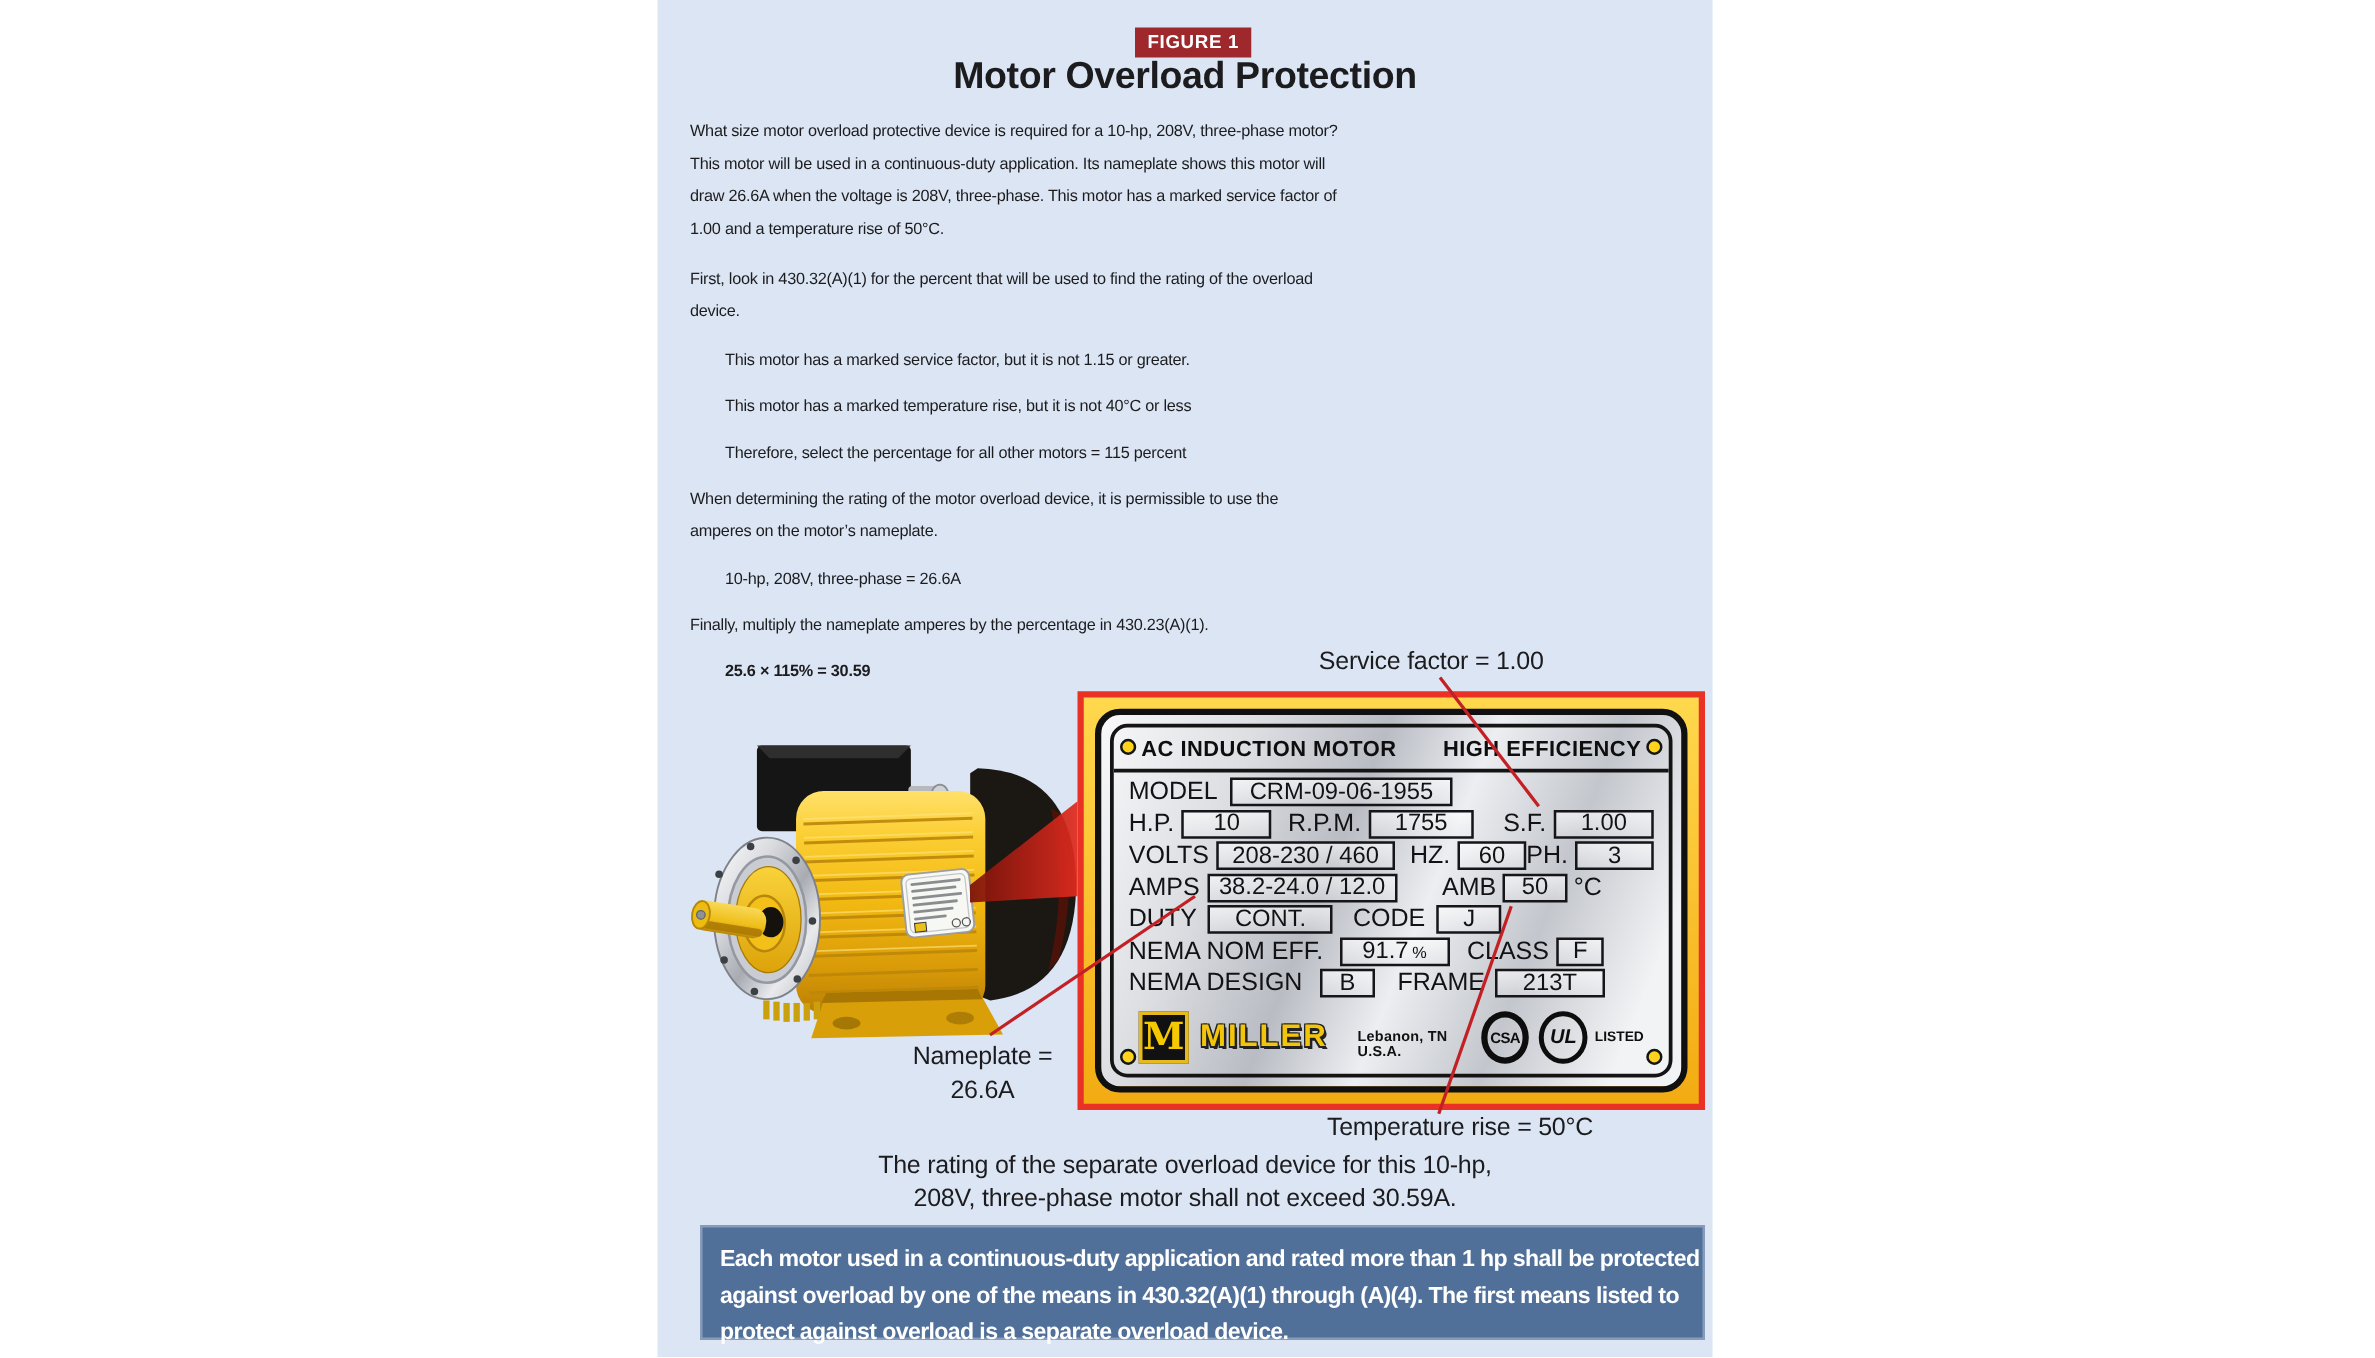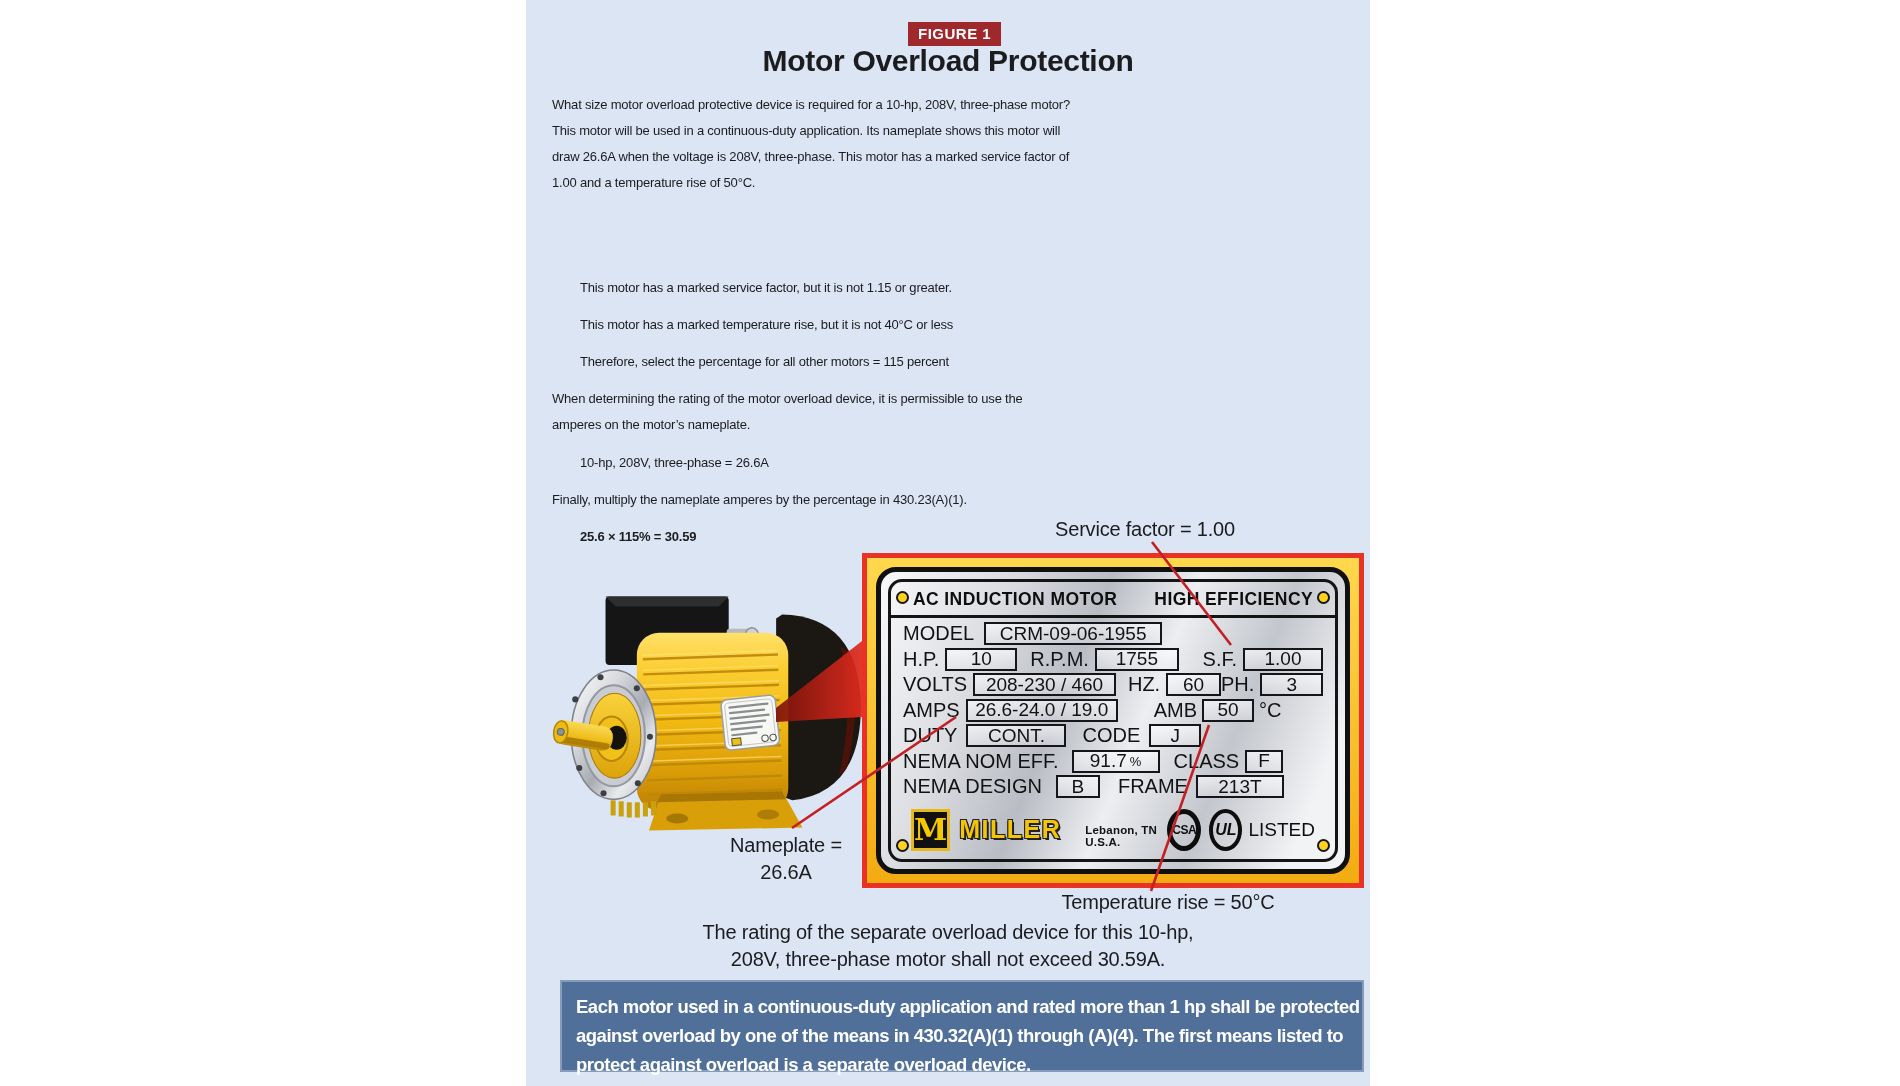--- a/index.html
+++ b/index.html
@@ -50,38 +50,42 @@
   .miller{margin-left:9px;font-weight:700;font-size:25px;letter-spacing:1.5px;color:#f3c50a;
           text-shadow:-1px -1px 0 #222,1px -1px 0 #222,-1px 1px 0 #222,1px 1px 0 #222,2px 2px 0 #222;}
   .lebanon{margin-left:24px;align-self:flex-end;margin-bottom:8px;font-weight:700;font-size:11.5px;
            letter-spacing:.2px;color:#111;}
   .csa{margin-left:auto;width:42px;height:42px;border-radius:50%;border:5px solid #0d0d0d;
        box-sizing:border-box;display:flex;align-items:center;justify-content:center;
        font-weight:700;font-size:12px;letter-spacing:-.5px;color:#0d0d0d;}
   .ul{margin-left:8px;width:42px;height:42px;border-radius:50%;border:4px solid #0d0d0d;
       box-sizing:border-box;display:flex;align-items:center;justify-content:center;
       font-weight:700;font-size:16px;font-style:italic;color:#0d0d0d;}
-  .listed{margin-left:6px;font-weight:400;font-size:19px;color:#0d0d0d;}
+  .listed{margin-left:6px;font-weight:700;font-size:11px;color:#0d0d0d;}
   .unit-sm{font-size:13px;margin-left:3px;align-self:flex-end;padding-bottom:2px;}
   .overlay{position:absolute;left:0;top:0;width:1900px;height:1086px;pointer-events:none;}
 </style>
 </head>
 <body>
 
 <div id="stage">
   <div class="panel"></div>
 
   <div class="badge">FIGURE 1</div>
   <div class="title">Motor Overload Protection</div>
 
   <div class="para" style="top:92px;">
     <div class="body-line">What size motor overload protective device is required for a 10-hp, 208V, three-phase motor?</div>
     <div class="body-line">This motor will be used in a continuous-duty application. Its nameplate shows this motor will</div>
     <div class="body-line">draw 26.6A when the voltage is 208V, three-phase. This motor has a marked service factor of</div>
     <div class="body-line">1.00 and a temperature rise of 50°C.</div>
+  </div>
+  <div class="para" style="top:210px;">
+    <div class="body-line">First, look in 430.32(A)(1) for the percent that will be used to find the rating of the overload</div>
+    <div class="body-line">device.</div>
   </div>
   <div class="indent body-line" style="top:275px;">This motor has a marked service factor, but it is not 1.15 or greater.</div>
   <div class="indent body-line" style="top:312px;">This motor has a marked temperature rise, but it is not 40°C or less</div>
   <div class="indent body-line" style="top:349px;">Therefore, select the percentage for all other motors = 115 percent</div>
   <div class="para" style="top:386px;">
     <div class="body-line">When determining the rating of the motor overload device, it is permissible to use the</div>
     <div class="body-line">amperes on the motor’s nameplate.</div>
   </div>
   <div class="indent body-line" style="top:450px;">10-hp, 208V, three-phase = 26.6A</div>
   <div class="para body-line" style="top:487px;">Finally, multiply the nameplate amperes by the percentage in 430.23(A)(1).</div>
@@ -237,21 +241,21 @@
             <div class="np-row">
               <span>VOLTS</span>
               <span class="np-box" style="width:146px;margin-left:6px;">208-230 / 460</span>
               <span style="margin-left:12px;">HZ.</span>
               <span class="np-box" style="width:56px;margin-left:6px;">60</span>
               <span style="margin-left:auto;">PH.</span>
               <span class="np-box" style="width:64px;margin-left:6px;">3</span>
             </div>
             <div class="np-row">
               <span>AMPS</span>
-              <span class="np-box" style="width:152px;margin-left:6px;">26.6-24.0 / 19.0</span>
+              <span class="np-box" style="width:152px;margin-left:6px;">38.2-24.0 / 12.0</span>
               <span style="margin-left:36px;">AMB</span>
               <span class="np-box" style="width:52px;margin-left:5px;">50</span>
               <span style="margin-left:5px;">°C</span>
             </div>
             <div class="np-row">
               <span>DUTY</span>
               <span class="np-box" style="width:100px;margin-left:9px;">CONT.</span>
               <span style="margin-left:16px;">CODE</span>
               <span class="np-box" style="width:52px;margin-left:9px;">J</span>
             </div>

